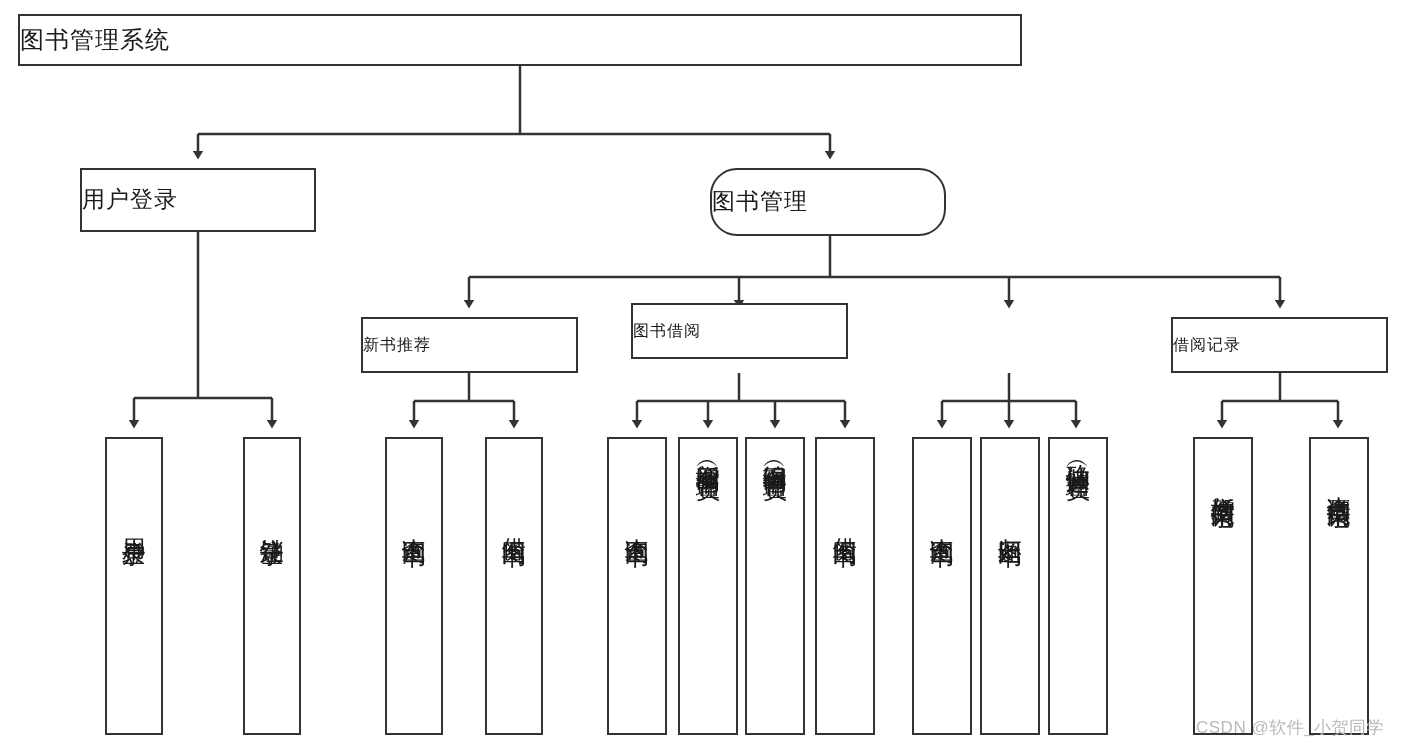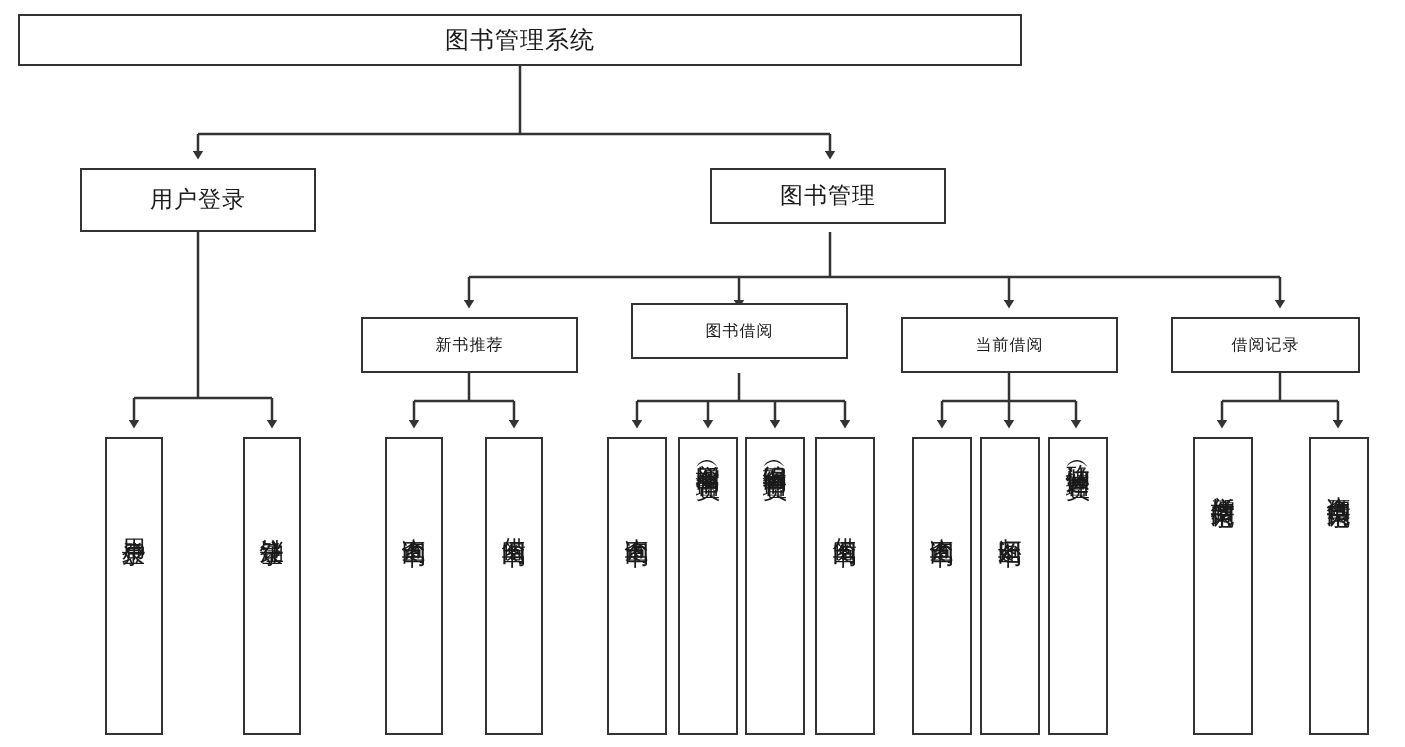--- a/index.html
+++ b/index.html
@@ -25,21 +25,21 @@
     height: 747px;
     pointer-events: none;
   }
   .node {
     position: absolute;
     box-sizing: border-box;
     border: 2.5px solid #333333;
     background: #ffffff;
     display: flex;
     align-items: center;
-    justify-content: center;
+    justify-content: flex-start;
     color: #1a1a1a;
   }
   .node .label {
     font-size: 23px;
     line-height: 1.1;
     letter-spacing: 1px;
     white-space: nowrap;
   }
   .node.root .label { font-size: 24px; }
   .node.lvl2 .label { font-size: 23px; }
@@ -123,34 +123,31 @@
     </g>
   </svg>
 
   <div class="node root" style="left:18px; top:14px; width:1004px; height:52px;">
     <span class="label">图书管理系统</span>
   </div>
 
   <div class="node lvl2" style="left:80px; top:168px; width:236px; height:64px;">
     <span class="label">用户登录</span>
   </div>
-  <div class="node lvl2" style="left:710px; top:168px; width:236px; height:56px;">
+  <div class="node lvl2" style="left:710px; top:168px; width:236px; height:68px;border-radius:27px;">
     <span class="label">图书管理</span>
   </div>
 
   <div class="node lvl3" style="left:361px; top:317px; width:217px; height:56px;">
     <span class="label">新书推荐</span>
   </div>
   <div class="node lvl3" style="left:631px; top:303px; width:217px; height:56px;">
     <span class="label">图书借阅</span>
   </div>
-  <div class="node lvl3" style="left:901px; top:317px; width:217px; height:56px;">
-    <span class="label">当前借阅</span>
-  </div>
-  <div class="node lvl3" style="left:1171px; top:317px; width:189px; height:56px;">
+  <div class="node lvl3" style="left:1171px; top:317px; width:217px; height:56px;">
     <span class="label">借阅记录</span>
   </div>
 
   <div class="node leaf" style="left:105px; top:437px; width:58px; height:298px; padding-top:80px;">
     <span class="label">用户登录</span>
   </div>
   <div class="node leaf" style="left:243px; top:437px; width:58px; height:298px; padding-top:80px;">
     <span class="label">注销登录</span>
   </div>
 
@@ -184,14 +181,15 @@
     <span class="label">确认归还（管理员）</span>
   </div>
 
   <div class="node leaf" style="left:1193px; top:437px; width:60px; height:298px; padding-top:38px;">
     <span class="label">新增借阅记录</span>
   </div>
   <div class="node leaf" style="left:1309px; top:437px; width:60px; height:298px; padding-top:38px;">
     <span class="label">查询借阅记录</span>
   </div>
 
+  <div class="watermark" style="left:1196px; top:716px;">CSDN @软件_小贺同学</div>
 
 </div>
 
 </body></html>

